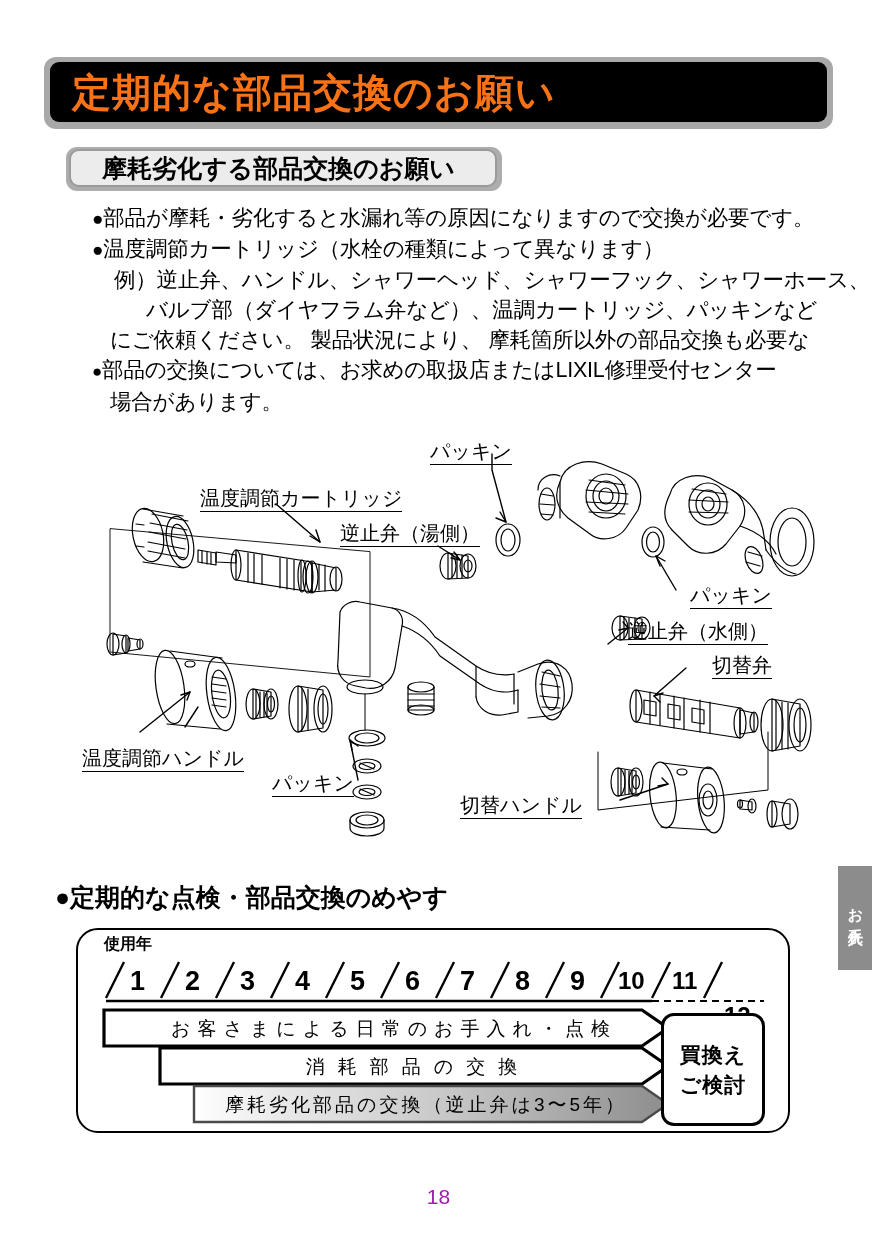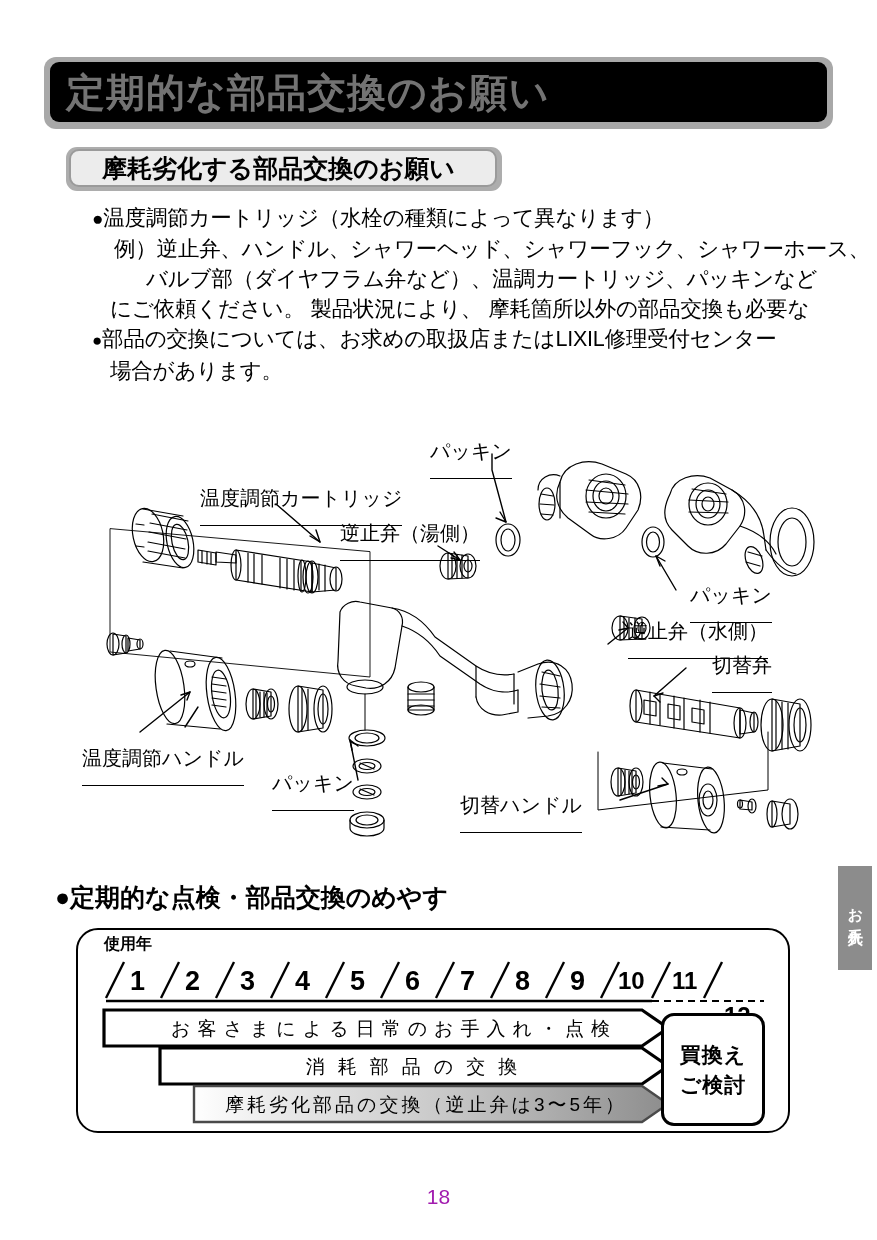--- a/index.html
+++ b/index.html
@@ -17,22 +17,22 @@
   .title-wrap{
     position:absolute;left:44px;top:57px;width:789px;height:72px;
     background:#a8a8a8;border-radius:12px;
   }
   .title-banner{
     position:absolute;left:6px;top:5px;width:777px;height:60px;
     background:#000;border-radius:9px;
     display:flex;align-items:center;
   }
   .title-text{
-    color:#737373;font-size:39px;font-weight:bold;letter-spacing:1px;
-    padding-left:16px;line-height:1;
+    color:#f97316;font-size:39px;font-weight:bold;letter-spacing:1px;
+    padding-left:22px;line-height:1;
   }
 
   
   .sub-wrap{
     position:absolute;left:66px;top:147px;width:436px;height:44px;
     background:#adadad;border-radius:11px;
   }
   .sub-box{
     position:absolute;left:3px;top:2px;width:428px;height:38px;
     background:#ececec;border:2px solid #9a9a9a;border-radius:10px;
@@ -50,21 +50,21 @@
   .ind2{padding-left:54px;}
   .ind3{padding-left:18px;}
   .bul{font-size:19px;}
   .bul-sm{font-size:17px;}
 
   
   .diagram{position:absolute;left:40px;top:432px;width:800px;height:425px;}
   .diagram svg{display:block;}
   .dlabel{
     position:absolute;font-size:20px;white-space:nowrap;
-    border-bottom:1.6px solid #000;padding-bottom:16px;line-height:22px;
+    border-bottom:1.6px solid #000;padding-bottom:2px;line-height:22px;
   }
 
   
   .side-tab{
     position:absolute;left:838px;top:866px;width:34px;height:104px;
     background:#8c8c8c;
     display:flex;align-items:center;justify-content:center;
   }
   .side-tab span{
     color:#fff;font-size:15px;font-weight:bold;
@@ -132,20 +132,21 @@
     </div>
   </div>
 
   <div class="sub-wrap">
     <div class="sub-box">
       <div class="sub-text">摩耗劣化する部品交換のお願い</div>
     </div>
   </div>
 
   <div class="bullets">
+    <div class="bline"><span class="bul">●</span><span>部品が摩耗・劣化すると水漏れ等の原因になりますので交換が必要です。</span></div>
     <div class="bline"><span class="bul">●</span><span>温度調節カートリッジ（水栓の種類によって異なります）</span></div>
     <div class="bline ind1"><span>例）逆止弁、ハンドル、シャワーヘッド、シャワーフック、シャワーホース、</span></div>
     <div class="bline ind2"><span>バルブ部（ダイヤフラム弁など）、温調カートリッジ、パッキンなど</span></div>
     <div class="bline ind3"><span>にご依頼ください。 製品状況により、 摩耗箇所以外の部品交換も必要な</span></div>
     <div class="bline"><span class="bul-sm">●</span><span>部品の交換については、お求めの取扱店またはLIXIL修理受付センター</span></div>
     <div class="bline ind3"><span>場合があります。</span></div>
   </div>
 
   <div class="diagram">
     <svg width="800" height="425" viewBox="0 0 800 425">

